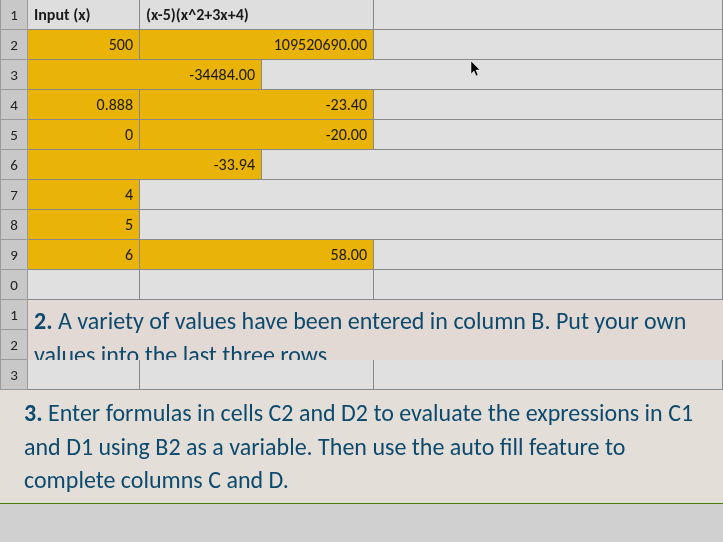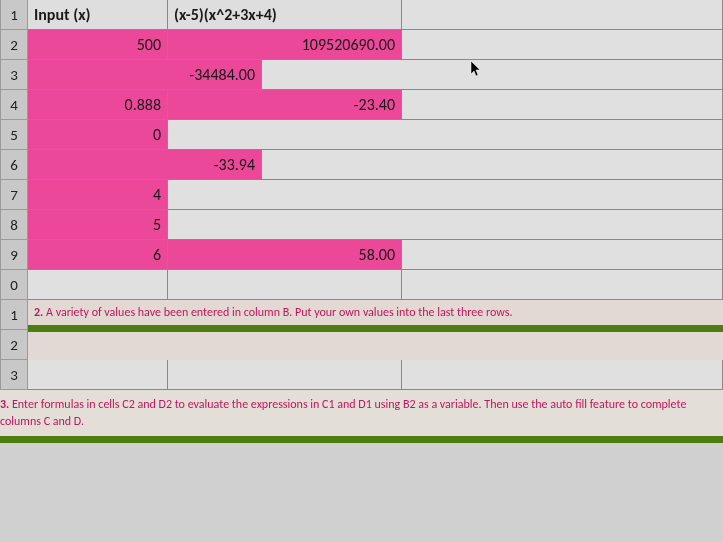--- a/index.html
+++ b/index.html
@@ -40,42 +40,42 @@
       height: 30px;
     }
     .cell {
       border-right: 1px solid #888;
       border-bottom: 1px solid #888;
       display: flex;
       align-items: center;
       padding: 0 6px;
       font-size: 16px;
       color: #1a1a1a;
-      background: #ec4899;
+      background: #eab308;
     }
-    .col-b { width: 140px; justify-content: flex-end; }
+    .col-b { width: 112px; justify-content: flex-end; }
     .col-c { width: 234px; justify-content: flex-end; }
     .col-rest { flex: 1; background: #e0e0e0; }
     .header-cell {
       font-weight: bold;
       justify-content: flex-start;
       background: #dedede;
     }
     .merged-text {
       display: flex;
       align-items: flex-start;
       background: #e4dedc;
     }
     .text-block {
       padding: 4px 6px;
-      font-size: 12px;
-      color: #be185d;
+      font-size: 24px;
+      color: #0c4a6e;
       line-height: 1.4;
       flex: 1;
-      border-bottom: 7px solid #4d7c0f;
+      border-bottom: 1px solid #4d7c0f;
     }
     .text-block .num { font-weight: bold; }
     .spacer-row .cell { background: #e0e0e0; }
     .cursor {
       position: absolute;
       top: 60px;
       left: 470px;
       font-size: 14px;
       color: #000;
       pointer-events: none;
@@ -119,20 +119,21 @@
       <div class="cell col-c">-34484.00</div>
       <div class="cell col-rest"></div>
     </div>
     <div class="data-row">
       <div class="cell col-b">0.888</div>
       <div class="cell col-c">-23.40</div>
       <div class="cell col-rest"></div>
     </div>
     <div class="data-row">
       <div class="cell col-b">0</div>
+      <div class="cell col-c">-20.00</div>
       <div class="cell col-rest"></div>
     </div>
     <div class="data-row">
       <div class="cell col-c">-33.94</div>
       <div class="cell col-rest"></div>
     </div>
     <div class="data-row">
       <div class="cell col-b">4</div>
       <div class="cell col-rest"></div>
     </div>
@@ -160,21 +161,21 @@
 
     <div class="data-row spacer-row" style="height:30px;">
       <div class="cell col-b"></div>
       <div class="cell col-c"></div>
       <div class="cell col-rest"></div>
     </div>
   </div>
 </div>
 
 <div class="merged-text" style="background:#e4ded8;">
-  <div class="text-block" style="padding:6px 0;">
+  <div class="text-block" style="padding:6px 24px;">
     <span class="num">3.</span><span> Enter formulas in cells C2 and D2 to evaluate the expressions in C1 and D1 using B2 as a variable.  Then use the auto fill feature to complete columns C and D.</span>
   </div>
 </div>
 
 <div class="cursor">
   <svg width="14" height="18" viewBox="0 0 14 18">
       <path d="M1 1 L1 14 L4 11 L6 16 L8 15 L6 10 L10 10 Z" fill="#000" stroke="#fff" stroke-width="0.5"></path>
     </svg>
 </div>
 

